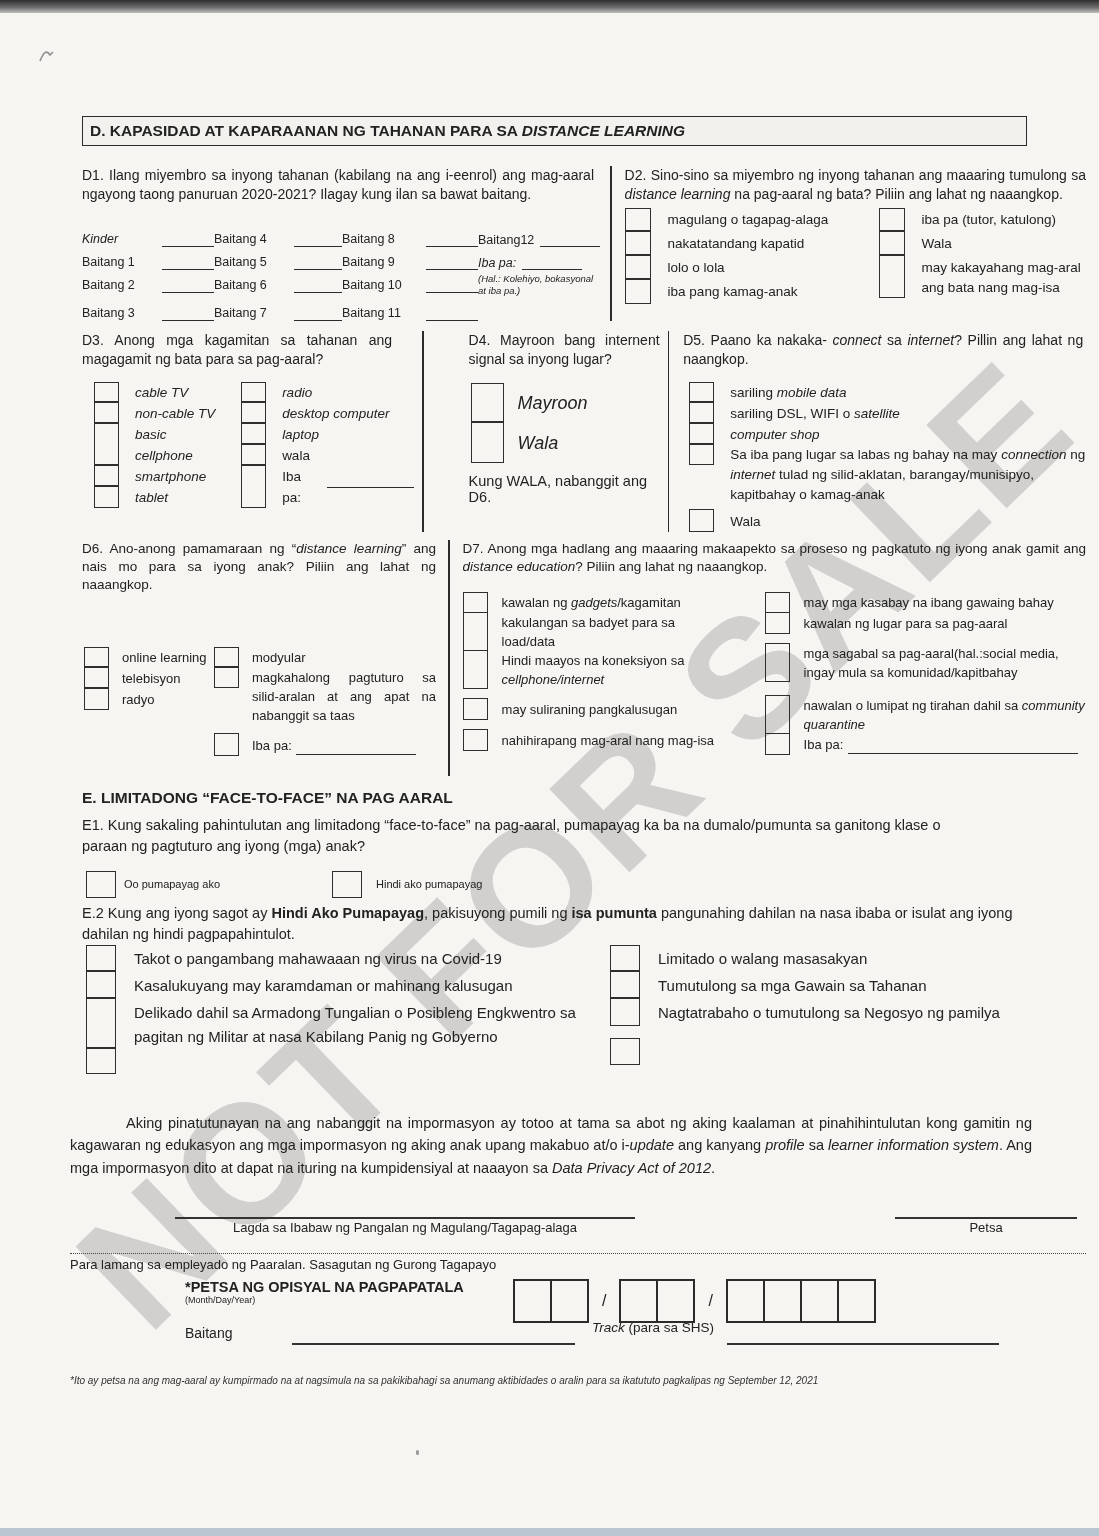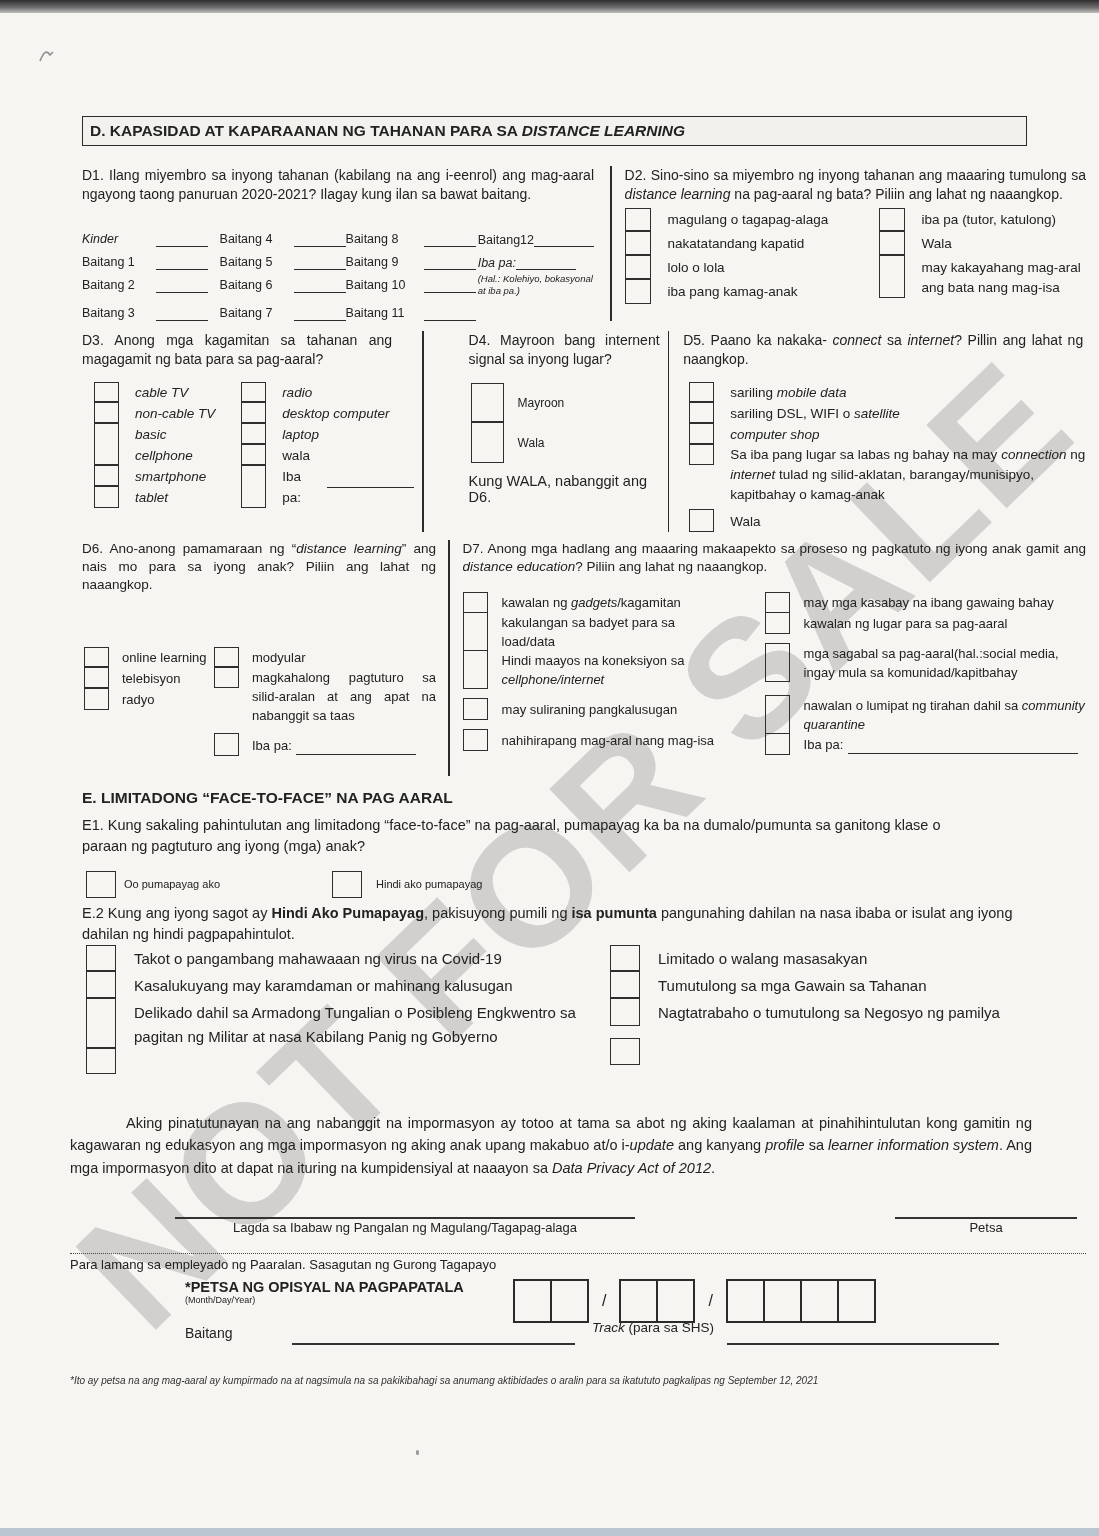--- a/index.html
+++ b/index.html
@@ -34,38 +34,38 @@
   .opt-row{display:flex;align-items:flex-start;}
   .stack .opt-row + .opt-row > .cb{margin-top:-1.6px;}
   .opt-label{padding-left:16px;font-size:13.5px;line-height:21px;}
   .gap6{margin-top:6px}.gap10{margin-top:10px}.gap14{margin-top:14px}
 
   .row-d12{position:absolute;left:82px;top:166px;width:1004px;display:flex;min-height:148px;}
   .d1{width:528px;padding-right:16px;box-sizing:border-box;}
   .d2{flex:1;padding-left:13px;}
   .d1-grid{display:flex;margin-top:20px;font-size:12.5px;}
   .d1c1{width:152px}.d1c2{width:128px}.d1c3{width:146px}.d1c4{flex:1}
-  .d1cell{height:23px;display:flex;align-items:flex-end;}
+  .d1cell{height:23px;display:flex;align-items:flex-end;gap:6px;}
   .d1cell .lbl{min-width:74px;line-height:15px;}
   .d1c3 .lbl{min-width:78px}
   .d1note{font-size:9.5px;font-style:italic;line-height:1.25;margin-top:3px;}
   .d2opts{display:flex;margin-top:4px;}
   .d2col-l{width:254px}.d2col-r{flex:1}
   .d2opts .cb{width:26px;min-height:24px}
   .d2opts .opt-label{line-height:24px;padding-left:17px;}
   .ml2{line-height:20px !important;padding-top:2px;}
 
   .row-d345{position:absolute;left:82px;top:331px;width:1004px;display:flex;min-height:196px;}
   .d3{width:340px;padding-right:8px;box-sizing:border-box;}
   .d4{width:212px;padding-left:13px;padding-right:8px;box-sizing:border-box;margin-left:32px;}
   .d5{flex:1;padding-left:14px;}
   .d3opts{display:flex;gap:16px;margin-top:13px;margin-left:12px;}
   .d3opts .opt-label{font-size:13.5px}
   .d4opts{margin-top:14px;margin-left:2px;}
-  .d4opts .opt-label{line-height:40px;padding-left:14px;font-size:12px;}
+  .d4opts .opt-label{line-height:40px;padding-left:14px;font-size:18px;font-style:italic;}
   .d4note{font-size:14.5px;margin-top:10px;}
   .d5opts{margin-top:13px;margin-left:6px;max-width:420px;}
   .d5opts .opt-label{line-height:21px;}
 
   .row-d67{position:absolute;left:82px;top:540px;width:1004px;display:flex;min-height:236px;}
   .d6{width:366px;padding-right:12px;box-sizing:border-box;}
   .d7{flex:1;padding-left:13px;}
   .d6 .q,.d7 .q{font-size:13.5px;}
   .d6opts{display:flex;margin-top:52px;margin-left:2px;}
   .d6col1{width:130px}.d6col2{flex:1}

